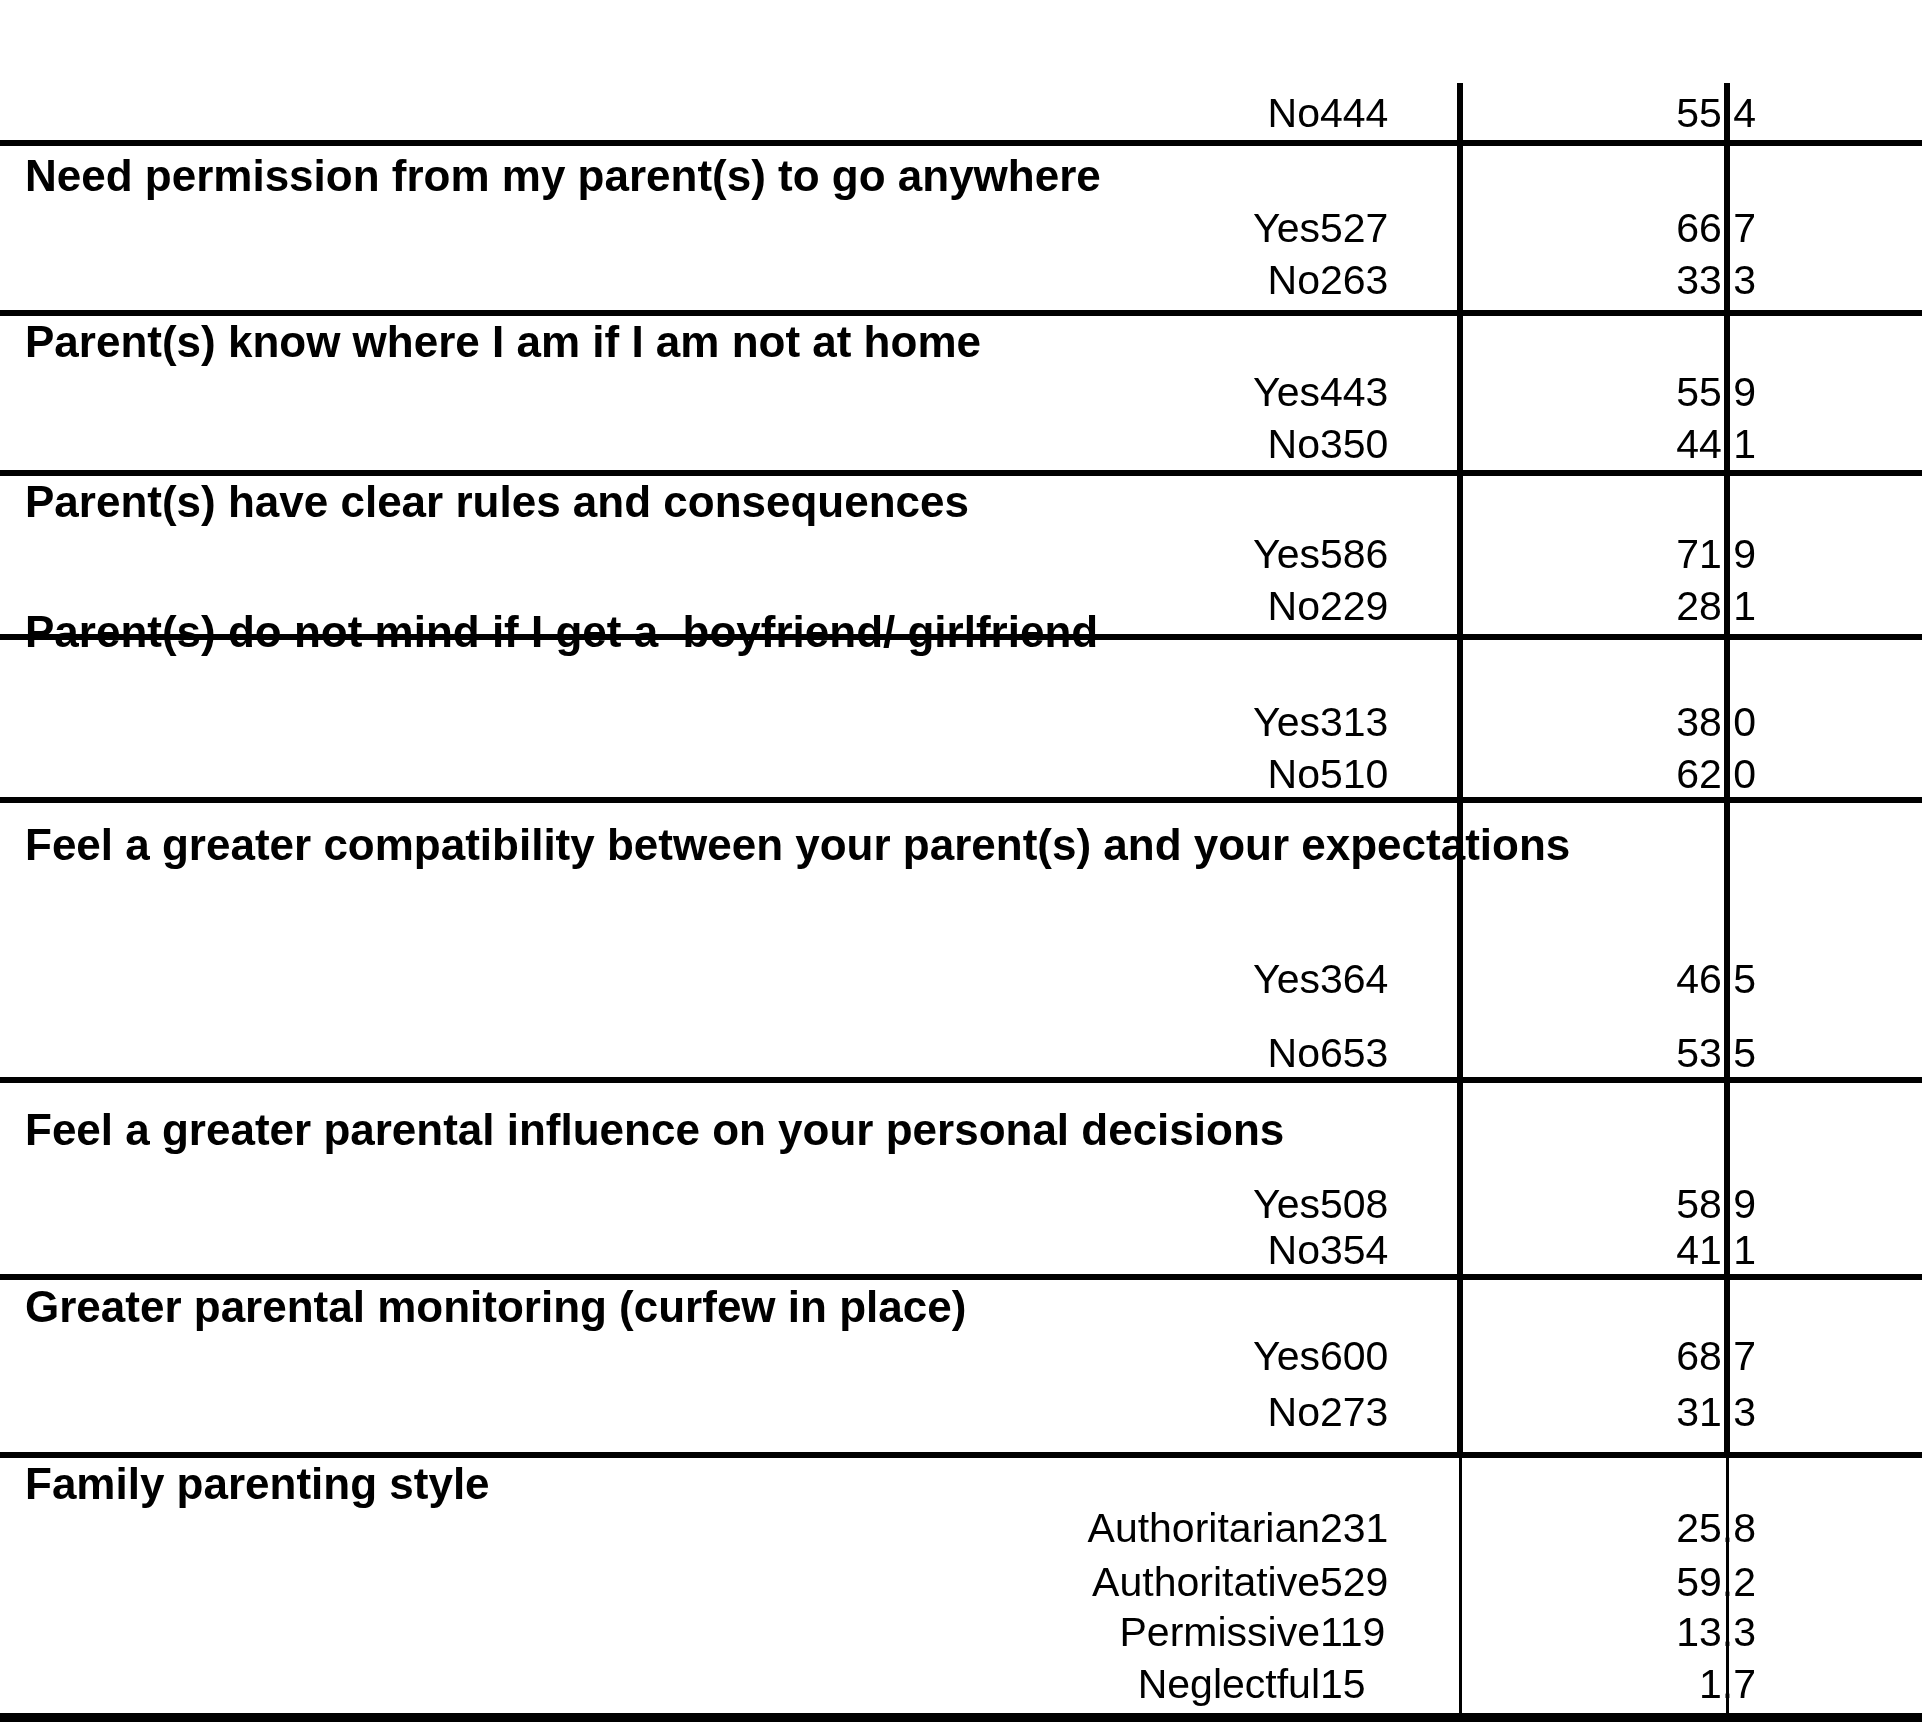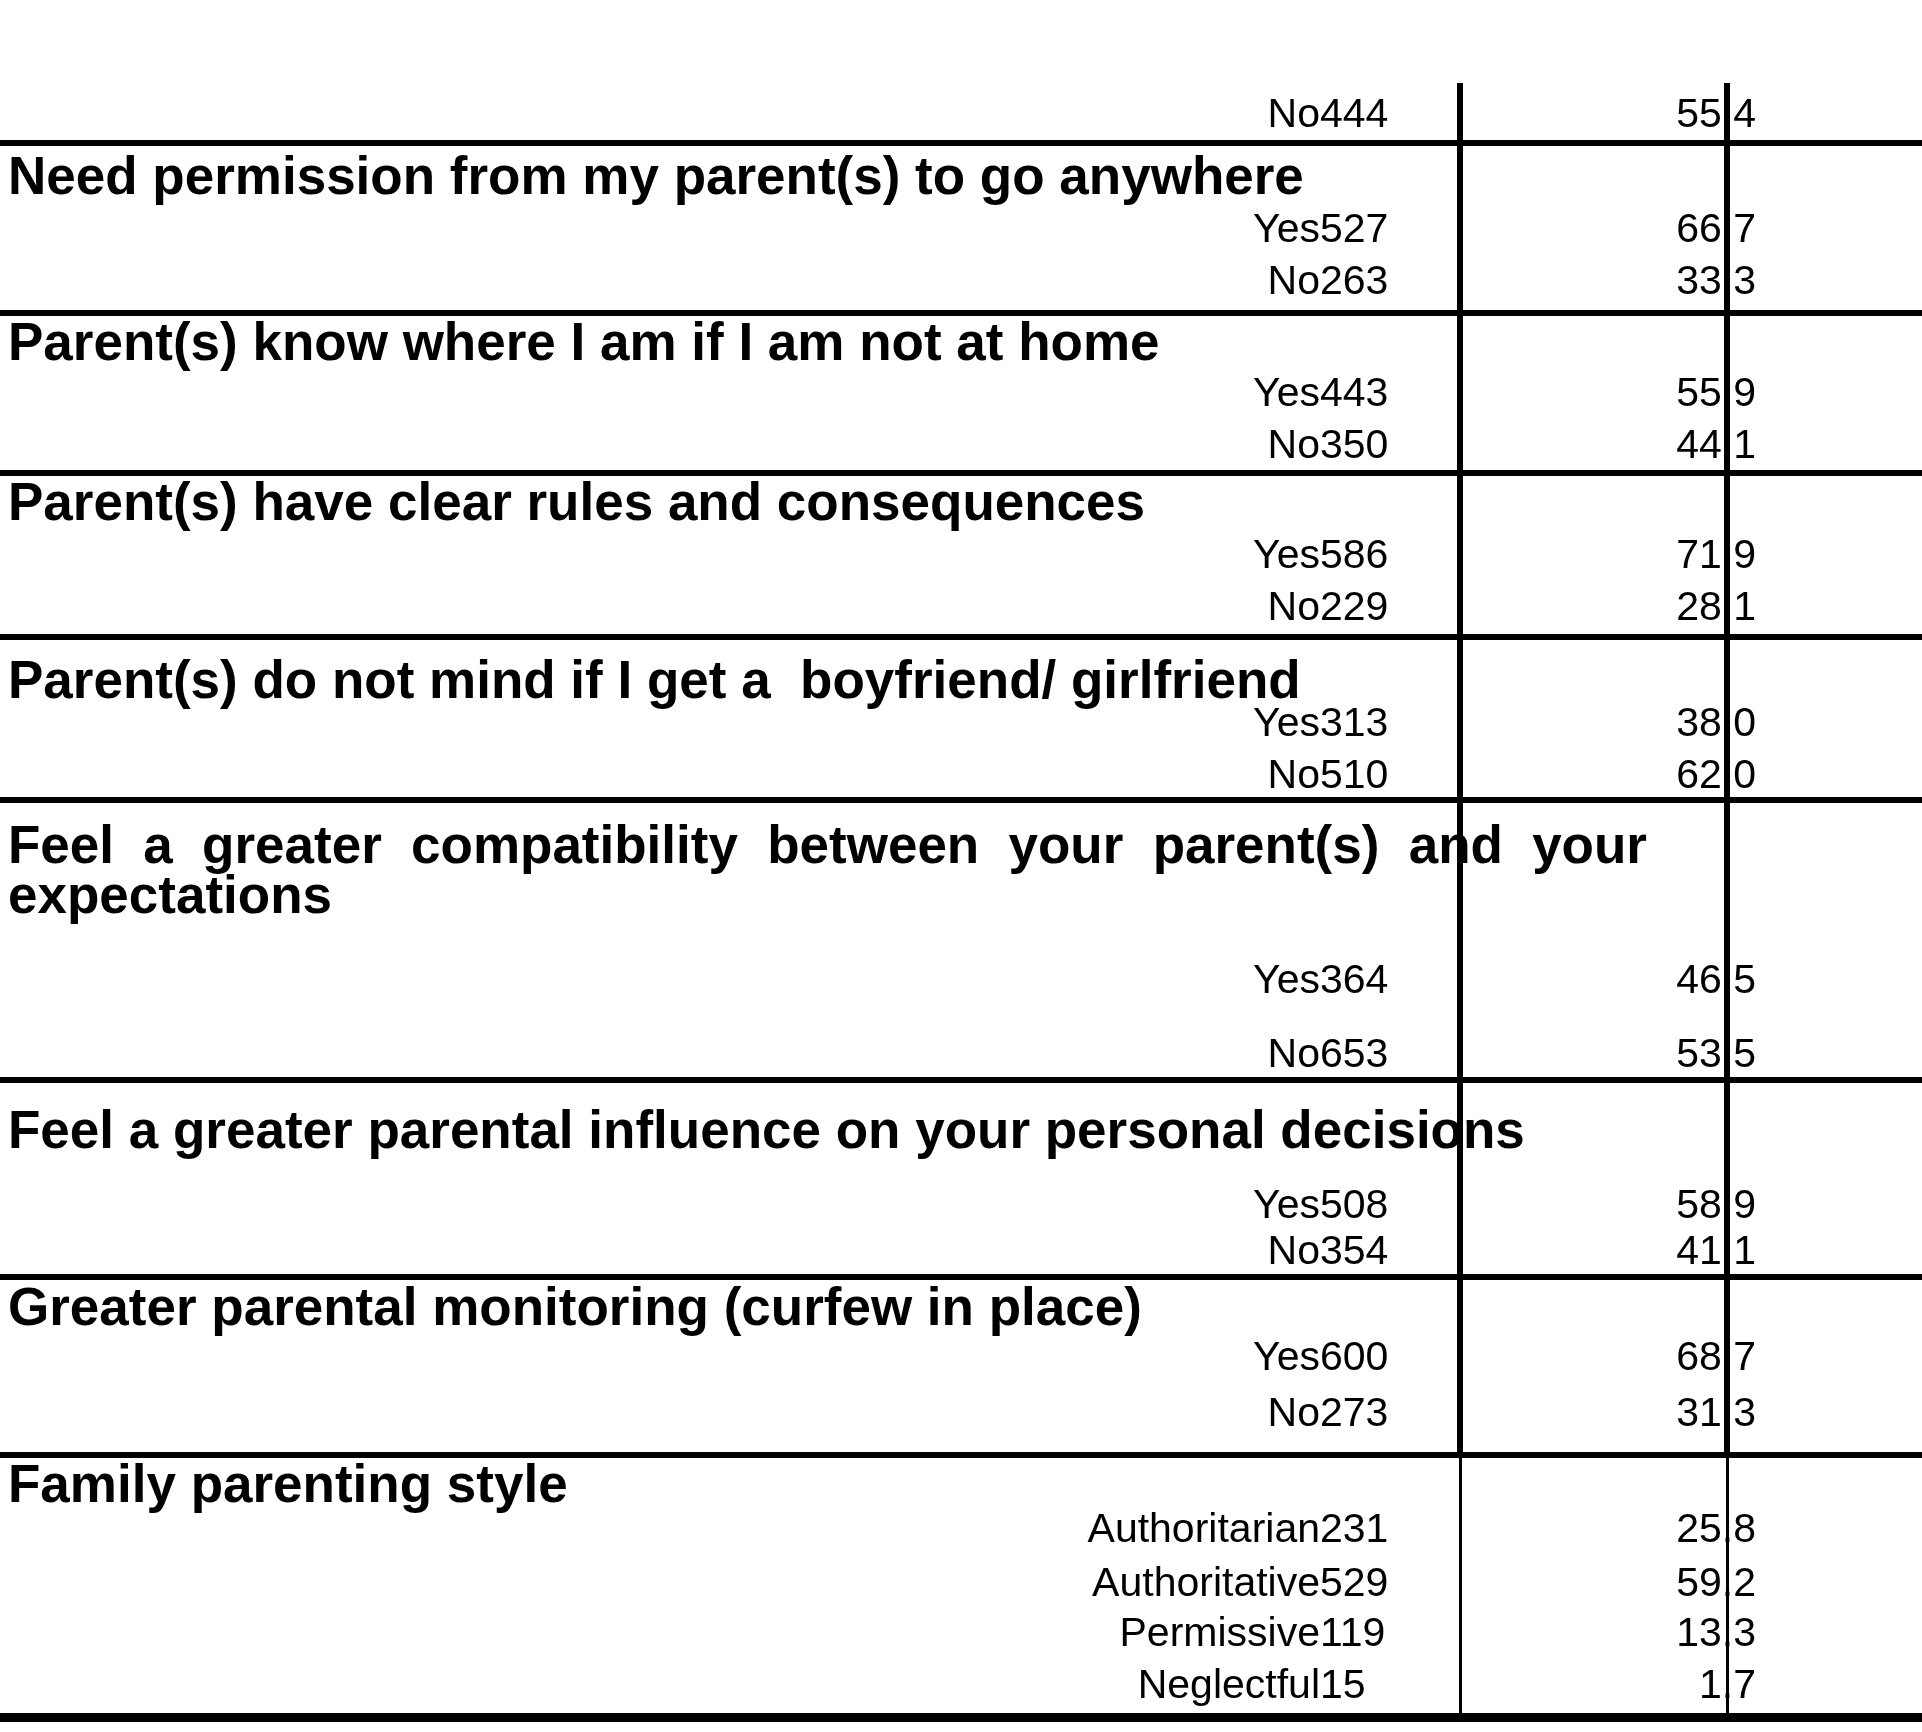--- a/index.html
+++ b/index.html
@@ -37,23 +37,23 @@
     white-space: nowrap;
   }
   .c1 { width: 1320px; box-sizing: border-box; text-align: right; }
   .c2 { width: 267px;  box-sizing: border-box; text-align: left; padding-right: 24px; }
   .c3 { width: 180px;  box-sizing: border-box; text-align: right; padding-right: 11px; }
   .hrow {
     position: absolute;
     left: 0;
     width: 1659px;
     box-sizing: border-box;
-    padding-left: 8px;
+    padding-left: 25px;
     padding-right: 12px;
-    font-size: 53px;
+    font-size: 44px;
     line-height: 52px;
     font-weight: 700;
     white-space: pre-wrap;
   }
   .hrow.justify {
     white-space: normal;
     text-align: justify;
     line-height: 50px;
   }
 </style>
@@ -112,21 +112,21 @@
     <div class="c1">Yes</div>
     <div class="c2">586</div>
     <div class="c3">71.9</div>
   </div>
   <div class="row" style="top:580px">
     <div class="c1">No</div>
     <div class="c2">229</div>
     <div class="c3">28.1</div>
   </div>
 
-  <div class="hrow" style="top:654px">Parent(s) do not mind if I get a  boyfriend/ girlfriend</div>
+  <div class="hrow" style="top:606px">Parent(s) do not mind if I get a  boyfriend/ girlfriend</div>
   <div class="row" style="top:696px">
     <div class="c1">Yes</div>
     <div class="c2">313</div>
     <div class="c3">38.0</div>
   </div>
   <div class="row" style="top:748px">
     <div class="c1">No</div>
     <div class="c2">510</div>
     <div class="c3">62.0</div>
   </div>

